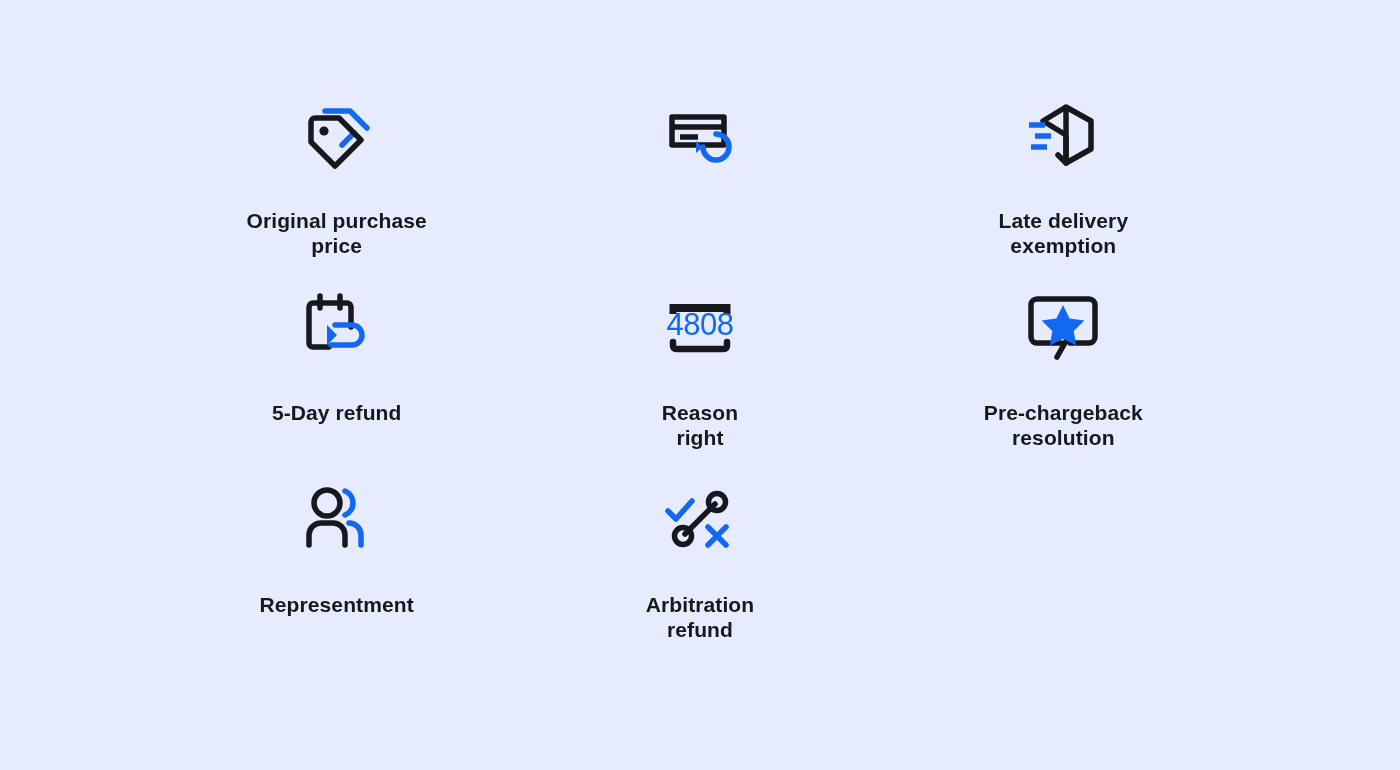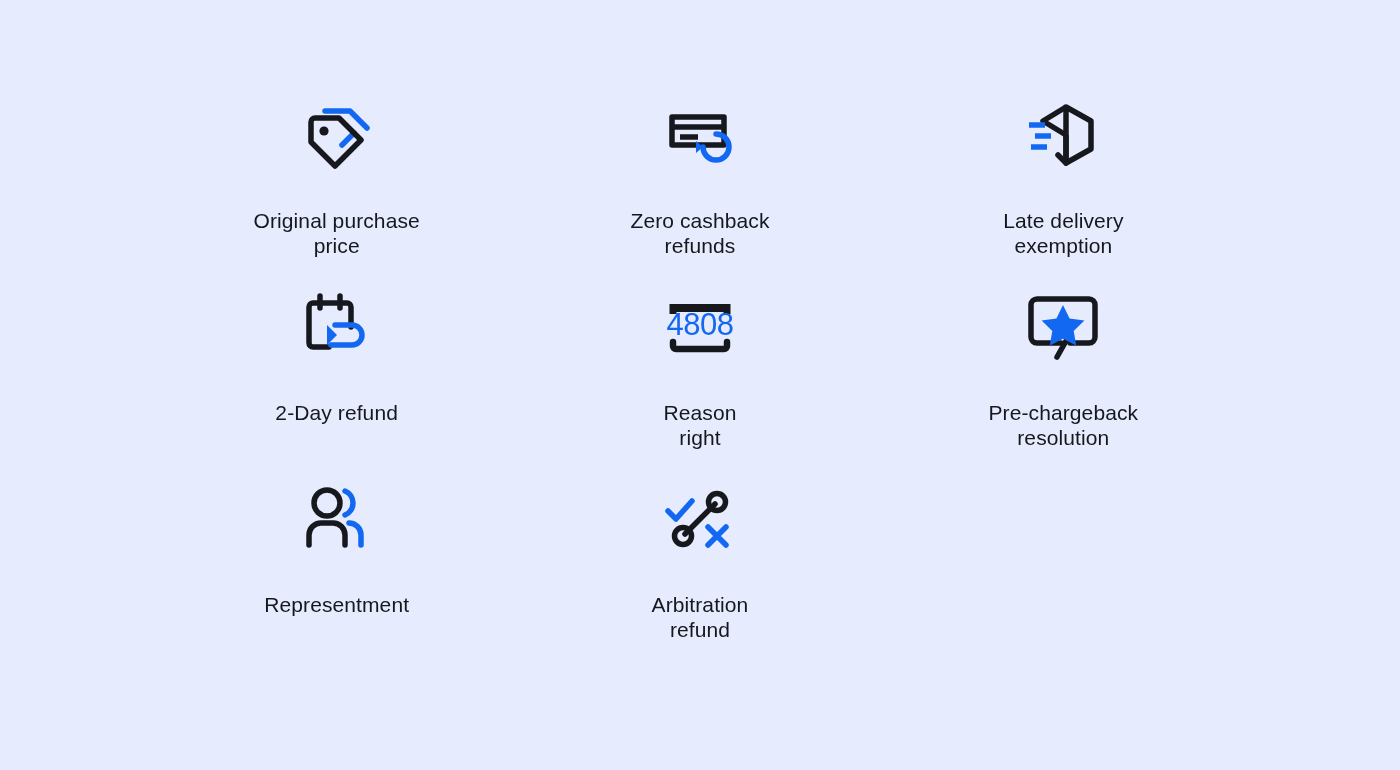--- a/index.html
+++ b/index.html
@@ -45,21 +45,21 @@
     display: block;
   }
   .caption {
     margin-top: 24px;
     text-align: center;
     font-size: 21px;
     line-height: 24.5px;
     letter-spacing: 0.1px;
     color: #16181d;
     white-space: pre-line;
-    font-weight: 400;
+    font-weight: 700;
   }
   
   .row1 .icon-wrap { height: 90px; }
   .row2 .icon-wrap { height: 90px; }
   .row3 .icon-wrap { height: 90px; }
   .reason-number {
     font-family: "Liberation Sans", sans-serif;
     font-size: 31px;
     font-weight: 400;
     letter-spacing: -0.5px;
@@ -87,22 +87,20 @@
     <div class="cell row1">
       <div class="icon-wrap">
         <svg width="80" height="80" viewBox="0 0 80 80" fill="none">
           <path d="M12 22 h52 v28 H12 z" stroke="#16181d" stroke-width="5.5" stroke-linejoin="round"></path>
           <path d="M12 32 h52" stroke="#16181d" stroke-width="5.5"></path>
           <path d="M20 42 h18" stroke="#16181d" stroke-width="5.5" stroke-linecap="butt"></path>
           <path d="M56 39 a13 13 0 1 1 -13 13" stroke="#1368f2" stroke-width="5.5" stroke-linecap="round"></path>
           <path d="M36 46 l7 6 -7 6 z" fill="#1368f2"></path>
         </svg>
       </div>
-      <div class="caption">Zero cashback
-refunds</div>
     </div>
 
     <div class="cell row1">
       <div class="icon-wrap">
         <svg width="80" height="80" viewBox="0 0 80 80" fill="none">
           <path d="M43 12 L68 26 L68 54 L43 68 L43 40 z" stroke="#16181d" stroke-width="5.5" stroke-linejoin="round"></path>
           <path d="M43 12 L20 26 L43 40" stroke="#16181d" stroke-width="5.5" stroke-linejoin="round"></path>
           <path d="M43 40 L43 68" stroke="#16181d" stroke-width="5.5" stroke-linejoin="round"></path>
           <path d="M35 60 L43 68" stroke="#16181d" stroke-width="5.5" stroke-linecap="round"></path>
           <path d="M6 30 h16" stroke="#1368f2" stroke-width="5.5" stroke-linecap="butt"></path>
@@ -117,21 +115,21 @@
     <div class="cell row2">
       <div class="icon-wrap">
         <svg width="80" height="80" viewBox="0 0 80 80" fill="none">
           <path d="M54 40 V20 a4 4 0 0 0 -4-4 H16 a4 4 0 0 0 -4 4 v36 a4 4 0 0 0 4 4 h16" stroke="#16181d" stroke-width="5.5" stroke-linecap="round" stroke-linejoin="round"></path>
           <path d="M23 9 v12" stroke="#16181d" stroke-width="5.5" stroke-linecap="round"></path>
           <path d="M43 9 v12" stroke="#16181d" stroke-width="5.5" stroke-linecap="round"></path>
           <path d="M38 38 h17 a10 10 0 0 1 0 20 H34" stroke="#1368f2" stroke-width="5.5" stroke-linecap="round" stroke-linejoin="round"></path>
           <path d="M40 48 l-10 -10 v20 z" fill="#1368f2"></path>
         </svg>
       </div>
-      <div class="caption">2-Day refund</div>
+      <div class="caption">5-Day refund</div>
     </div>
 
     <div class="cell row2">
       <div class="icon-wrap">
         <svg width="80" height="80" viewBox="0 0 80 80" fill="none">
           <path d="M10 17 h60 v8 H10 z" fill="#16181d"></path>
           <path d="M13 17 v10" stroke="#16181d" stroke-width="7" stroke-linecap="butt"></path>
           <path d="M67 17 v10" stroke="#16181d" stroke-width="7" stroke-linecap="butt"></path>
           <path d="M13 55 v4 a3 3 0 0 0 3 3 h48 a3 3 0 0 0 3-3 v-4" stroke="#16181d" stroke-width="6.5" stroke-linecap="round" stroke-linejoin="round"></path>
           <text class="reason-number" x="40" y="48" text-anchor="middle" fill="#1368f2">4808</text>

